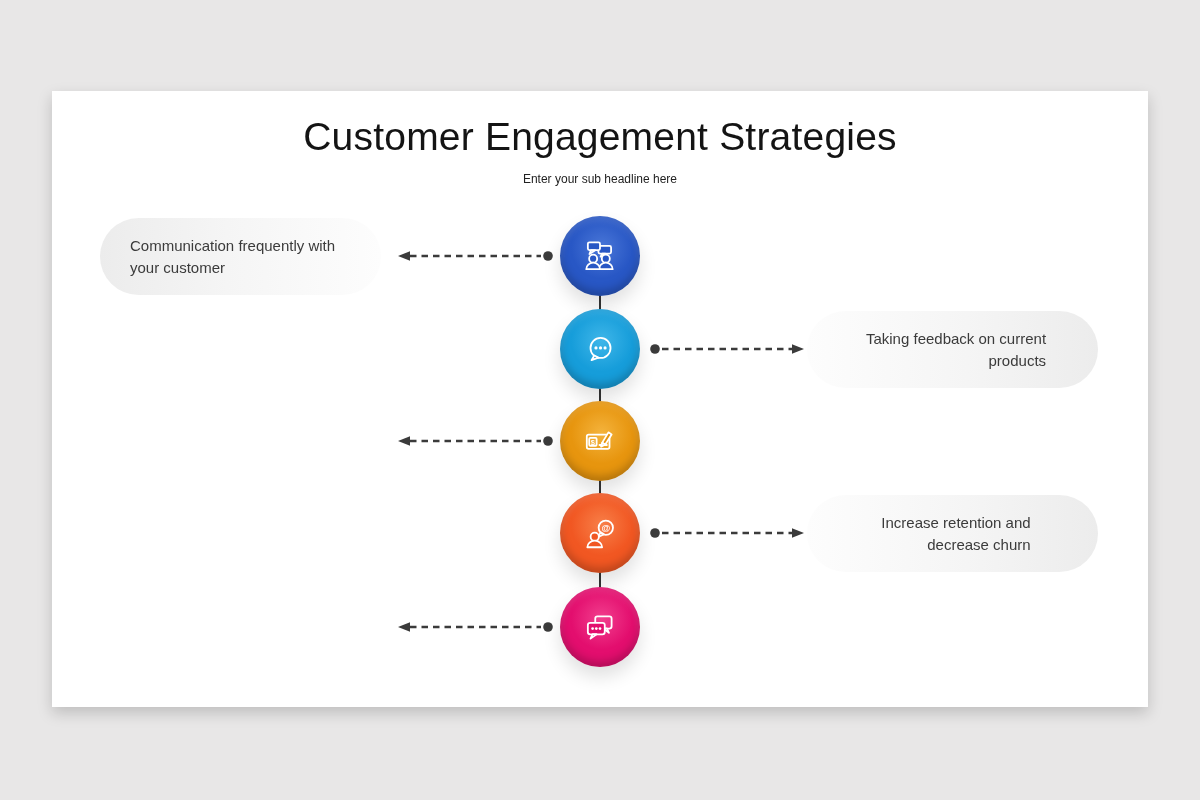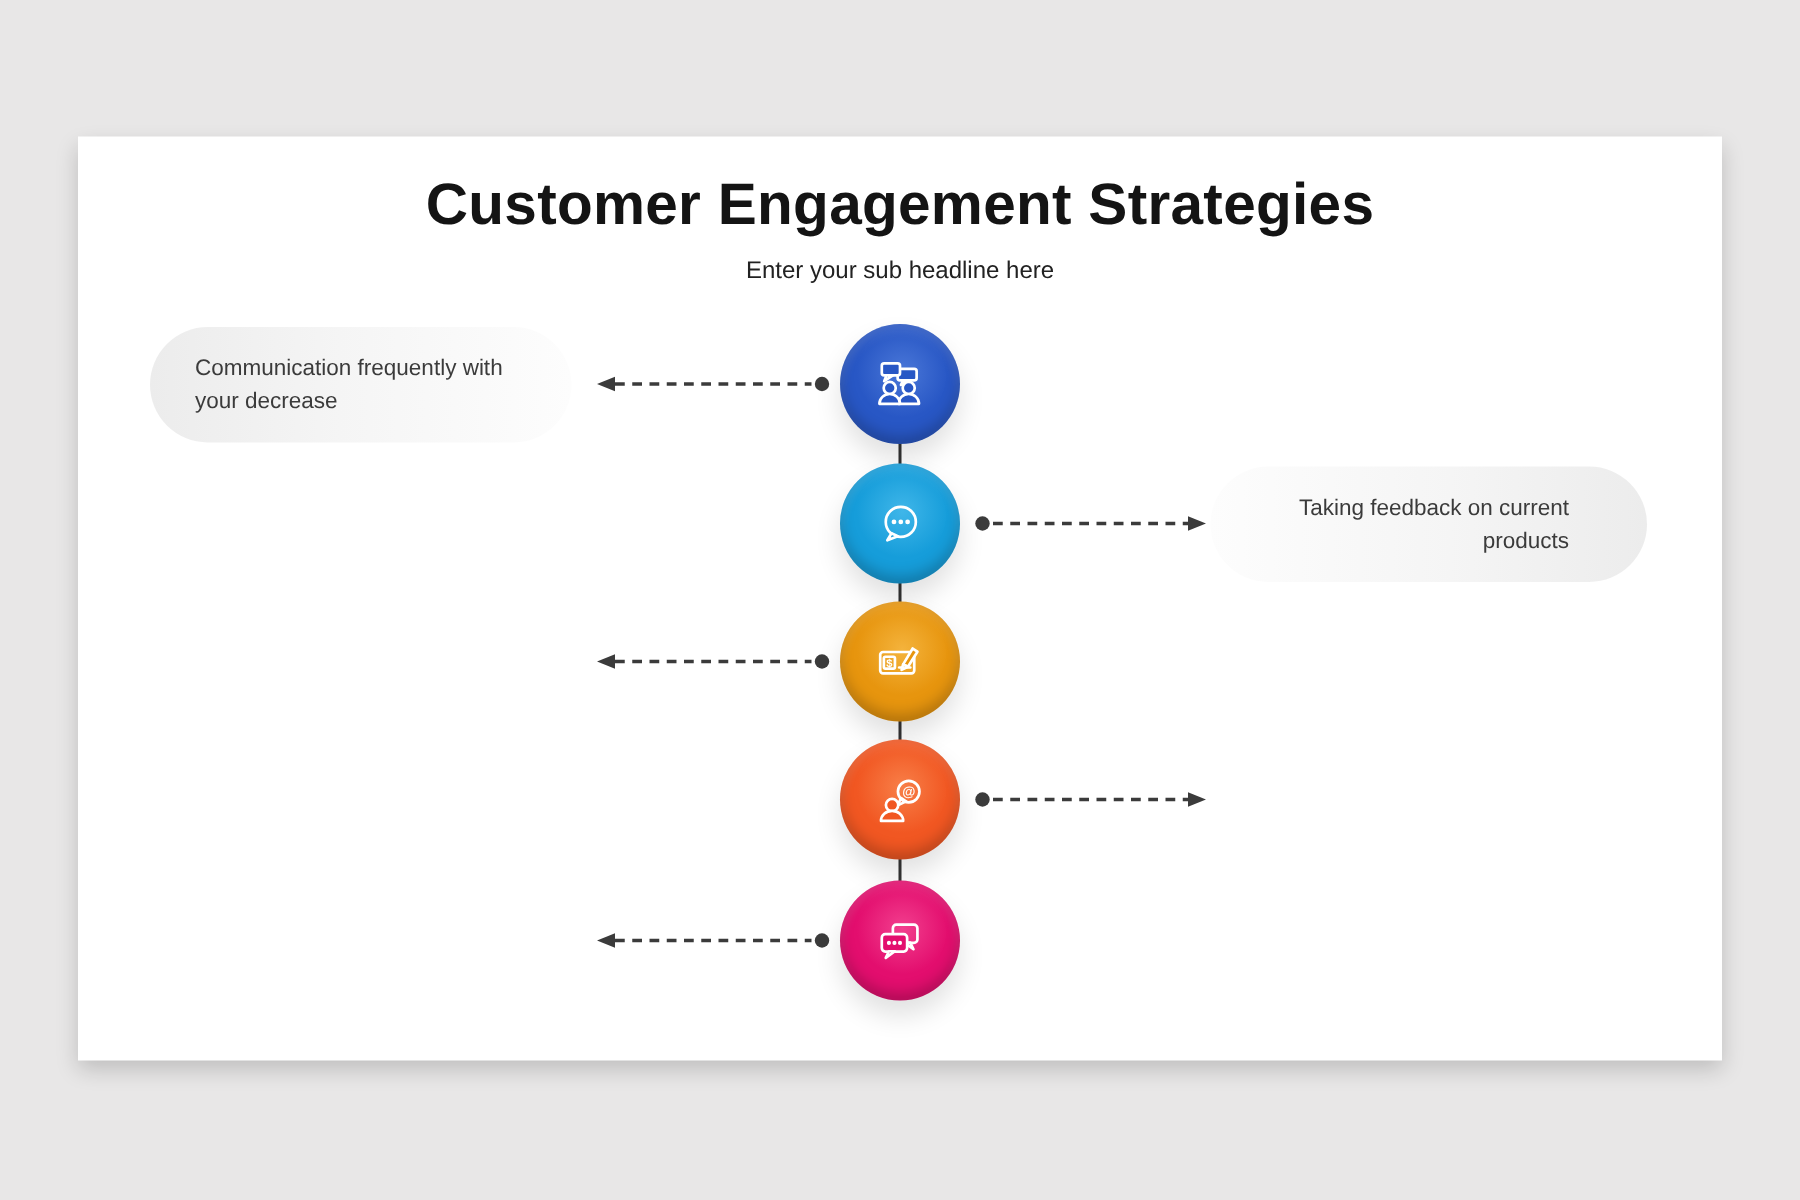--- a/index.html
+++ b/index.html
@@ -14,29 +14,29 @@
     left: 52px; top: 91px;
     width: 1096px; height: 616px;
     background: #ffffff;
     box-shadow: 0 6px 14px rgba(0,0,0,0.18);
   }
   .title {
     position: absolute;
     top: 24px; left: 0; width: 100%;
     text-align: center;
     font-size: 39px;
-    font-weight: 700;
+    font-weight: 400;
     color: #141414;
     letter-spacing: 0.2px;
   }
   .subtitle {
     position: absolute;
     top: 81px; left: 0; width: 100%;
     text-align: center;
-    font-size: 16px;
+    font-size: 12px;
     font-weight: 500;
     color: #222222;
   }
   .vline {
     position: absolute;
     left: 547px; top: 165px;
     width: 2px; height: 371px;
     background: #333333;
     z-index: 1;
   }
@@ -97,21 +97,21 @@
 
 <div class="slide">
 
   <h1 class="title">Customer Engagement Strategies</h1>
   <div class="subtitle">Enter your sub headline here</div>
 
   <div class="vline"></div>
 
   <div class="card left" style="top:127px">
     <div class="card-text">Communication frequently with
-your decrease</div>
+your customer</div>
   </div>
   <svg class="arrow" style="left:344px; top:159px" width="158" height="12" viewBox="0 0 158 12">
     <circle cx="152" cy="6" r="4.8"></circle>
     <line x1="14" y1="6" x2="145" y2="6"></line>
     <polygon points="2,6 14,1.2 14,10.8"></polygon>
   </svg>
   <div class="circle" style="top: 125px; --c-main: #2857c5; --c-light: #4a77d8; --c-dark: #15379b;">
     <svg class="icon" viewBox="0 0 36 36">
       <rect class="fl" x="16.5" y="8.5" width="12" height="7.2" rx="1.5"></rect>
       <path class="fl" d="M20 15.7 L18.6 18.6 L23 15.7 Z"></path>
@@ -152,20 +152,24 @@
     <svg class="icon" viewBox="0 0 36 36">
       <rect class="st" x="5.5" y="12" width="21.5" height="13.5" rx="1.8"></rect>
       <rect class="st" x="7.8" y="15" width="7" height="7.5" rx="1"></rect>
       <text x="11.3" y="21.4" font-size="7" text-anchor="middle">$</text>
       <path class="st" d="M17.5 21.8 h7"></path>
       <path class="fl" d="M20 19.8 L26 9.8 L29 11.8 L23 21.3 Z"></path>
       <path class="fl" d="M20 19.8 L19 23.3 L23 21.3 Z"></path>
     </svg>
   </div>
 
+  <div class="card right" style="top:404px">
+    <div class="card-text">Increase retention and
+decrease churn</div>
+  </div>
   <svg class="arrow" style="left:598px; top:436px" width="156" height="12" viewBox="0 0 156 12">
     <circle cx="5" cy="6" r="4.8"></circle>
     <line x1="12" y1="6" x2="142" y2="6"></line>
     <polygon points="154,6 142,1.2 142,10.8"></polygon>
   </svg>
   <div class="circle" style="top: 402px; --c-main: #f15722; --c-light: #f87f48; --c-dark: #cc3c0e;">
     <svg class="icon" viewBox="0 0 36 36">
       <path class="fl" d="M18.8 17.2 L16 22 L21.8 19.2 Z"></path>
       <circle class="st" cx="23.5" cy="13" r="6.8"></circle>
       <text x="23.5" y="16" font-size="8.5" text-anchor="middle">@</text>

